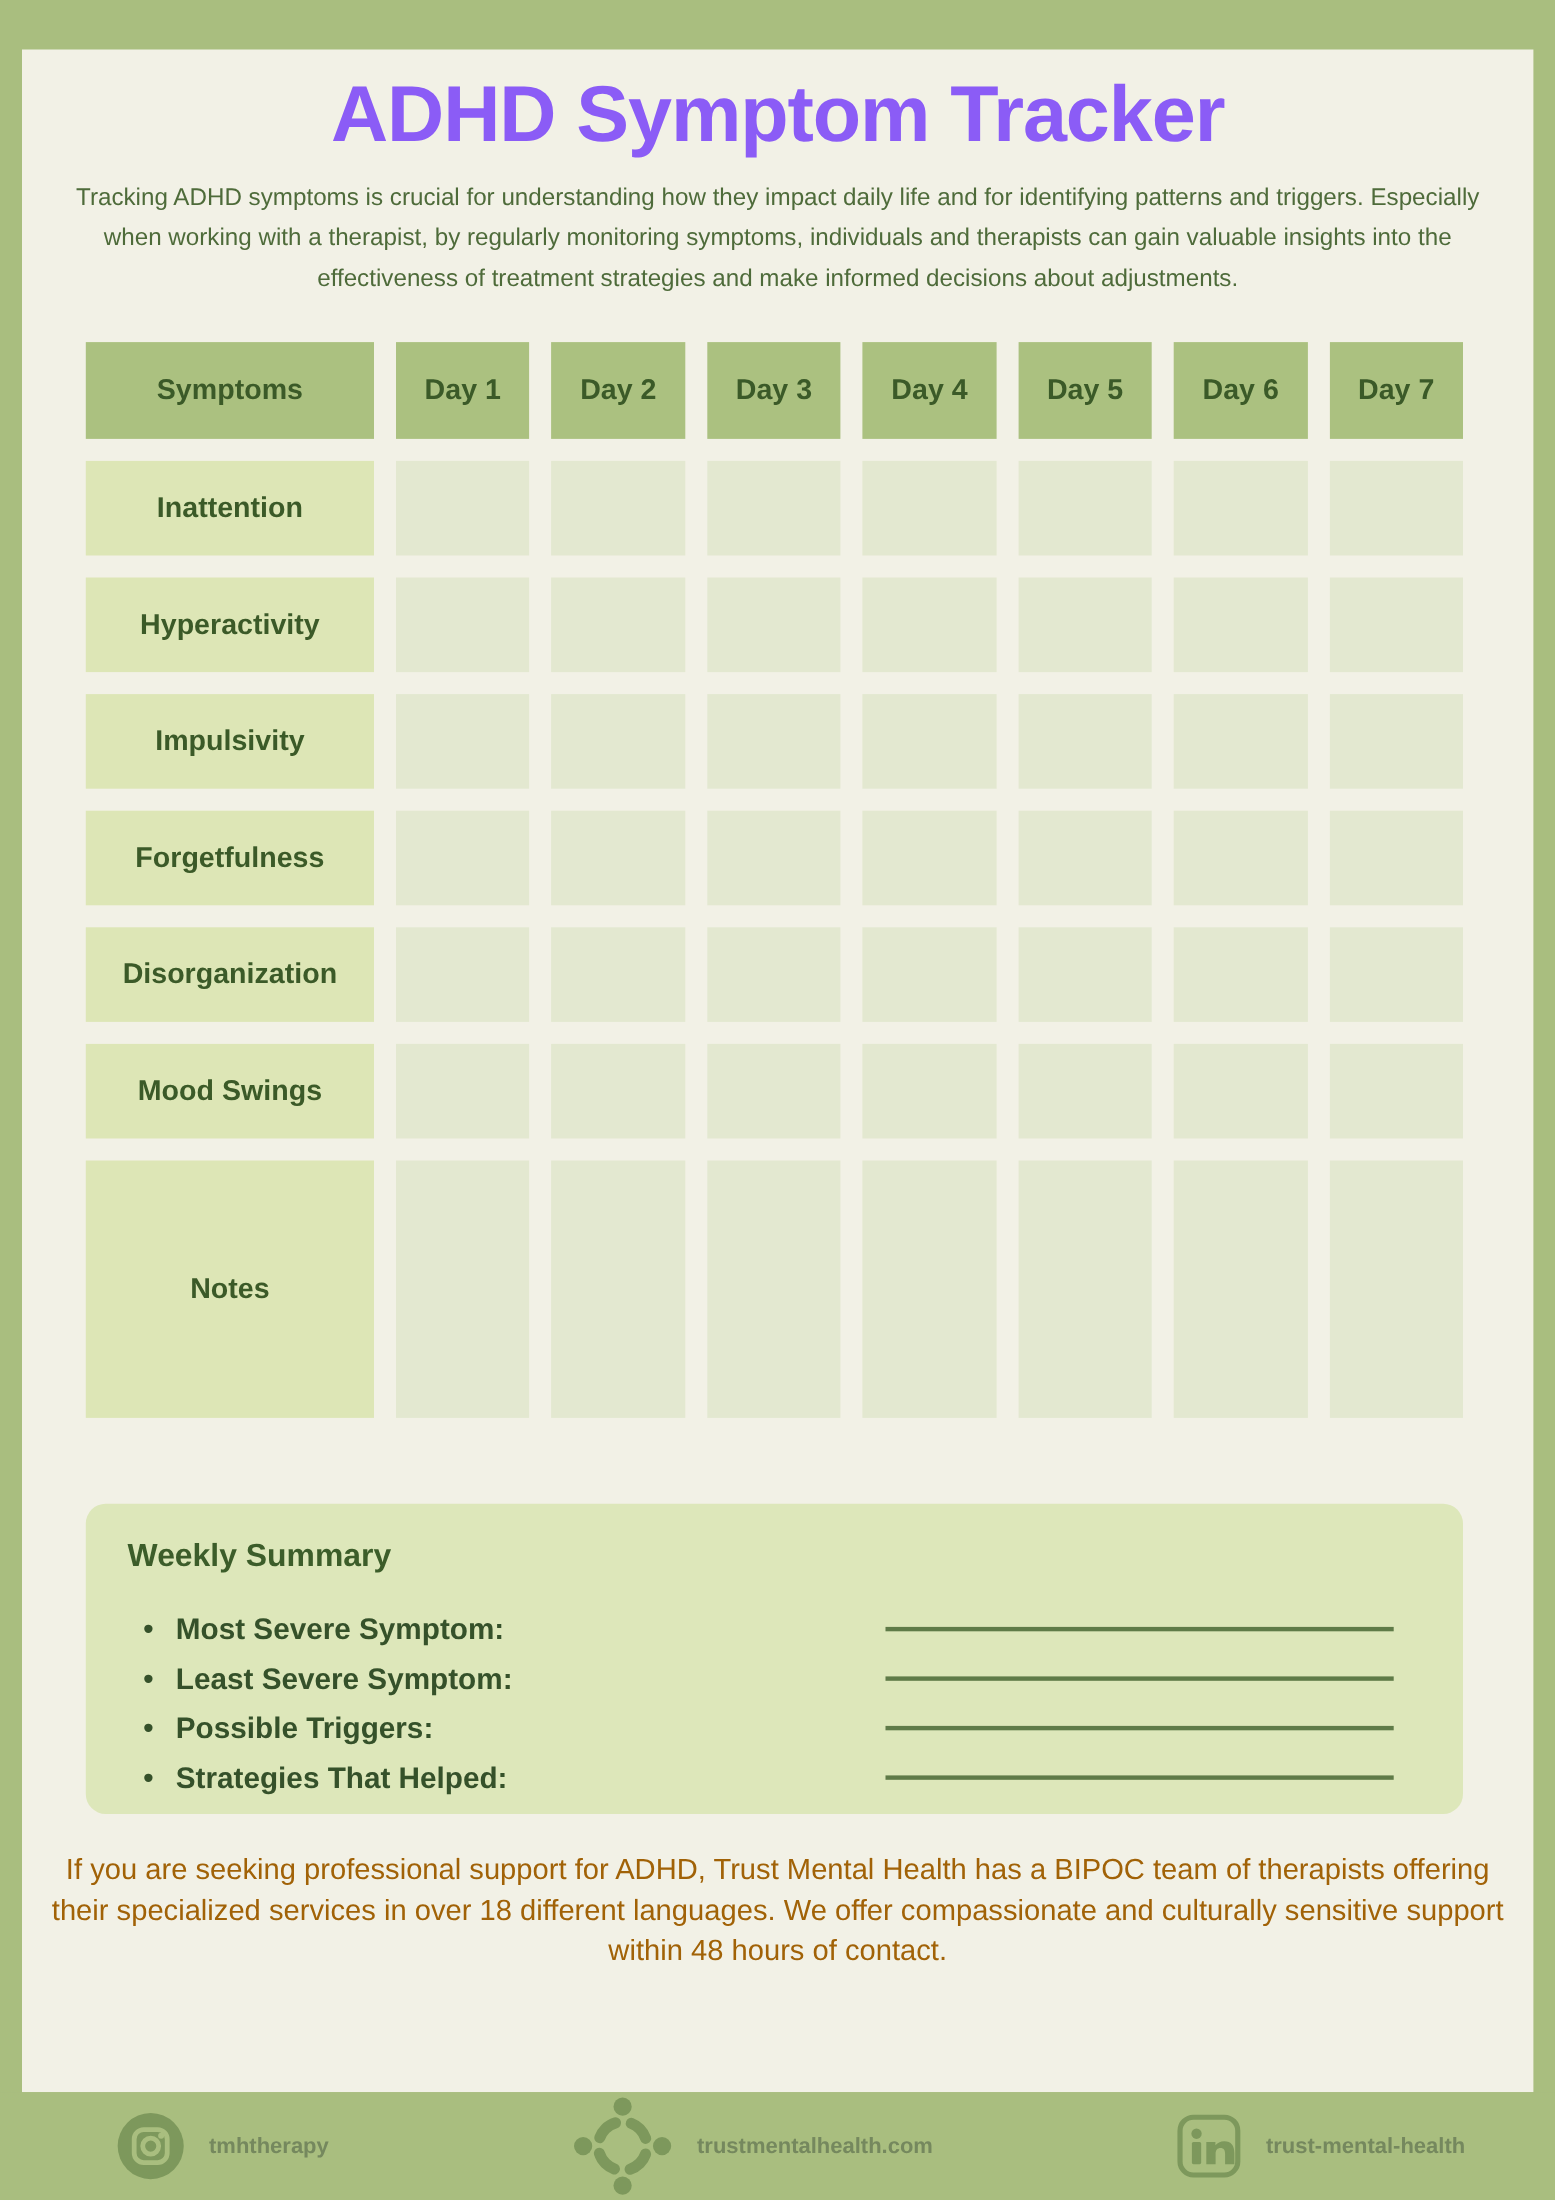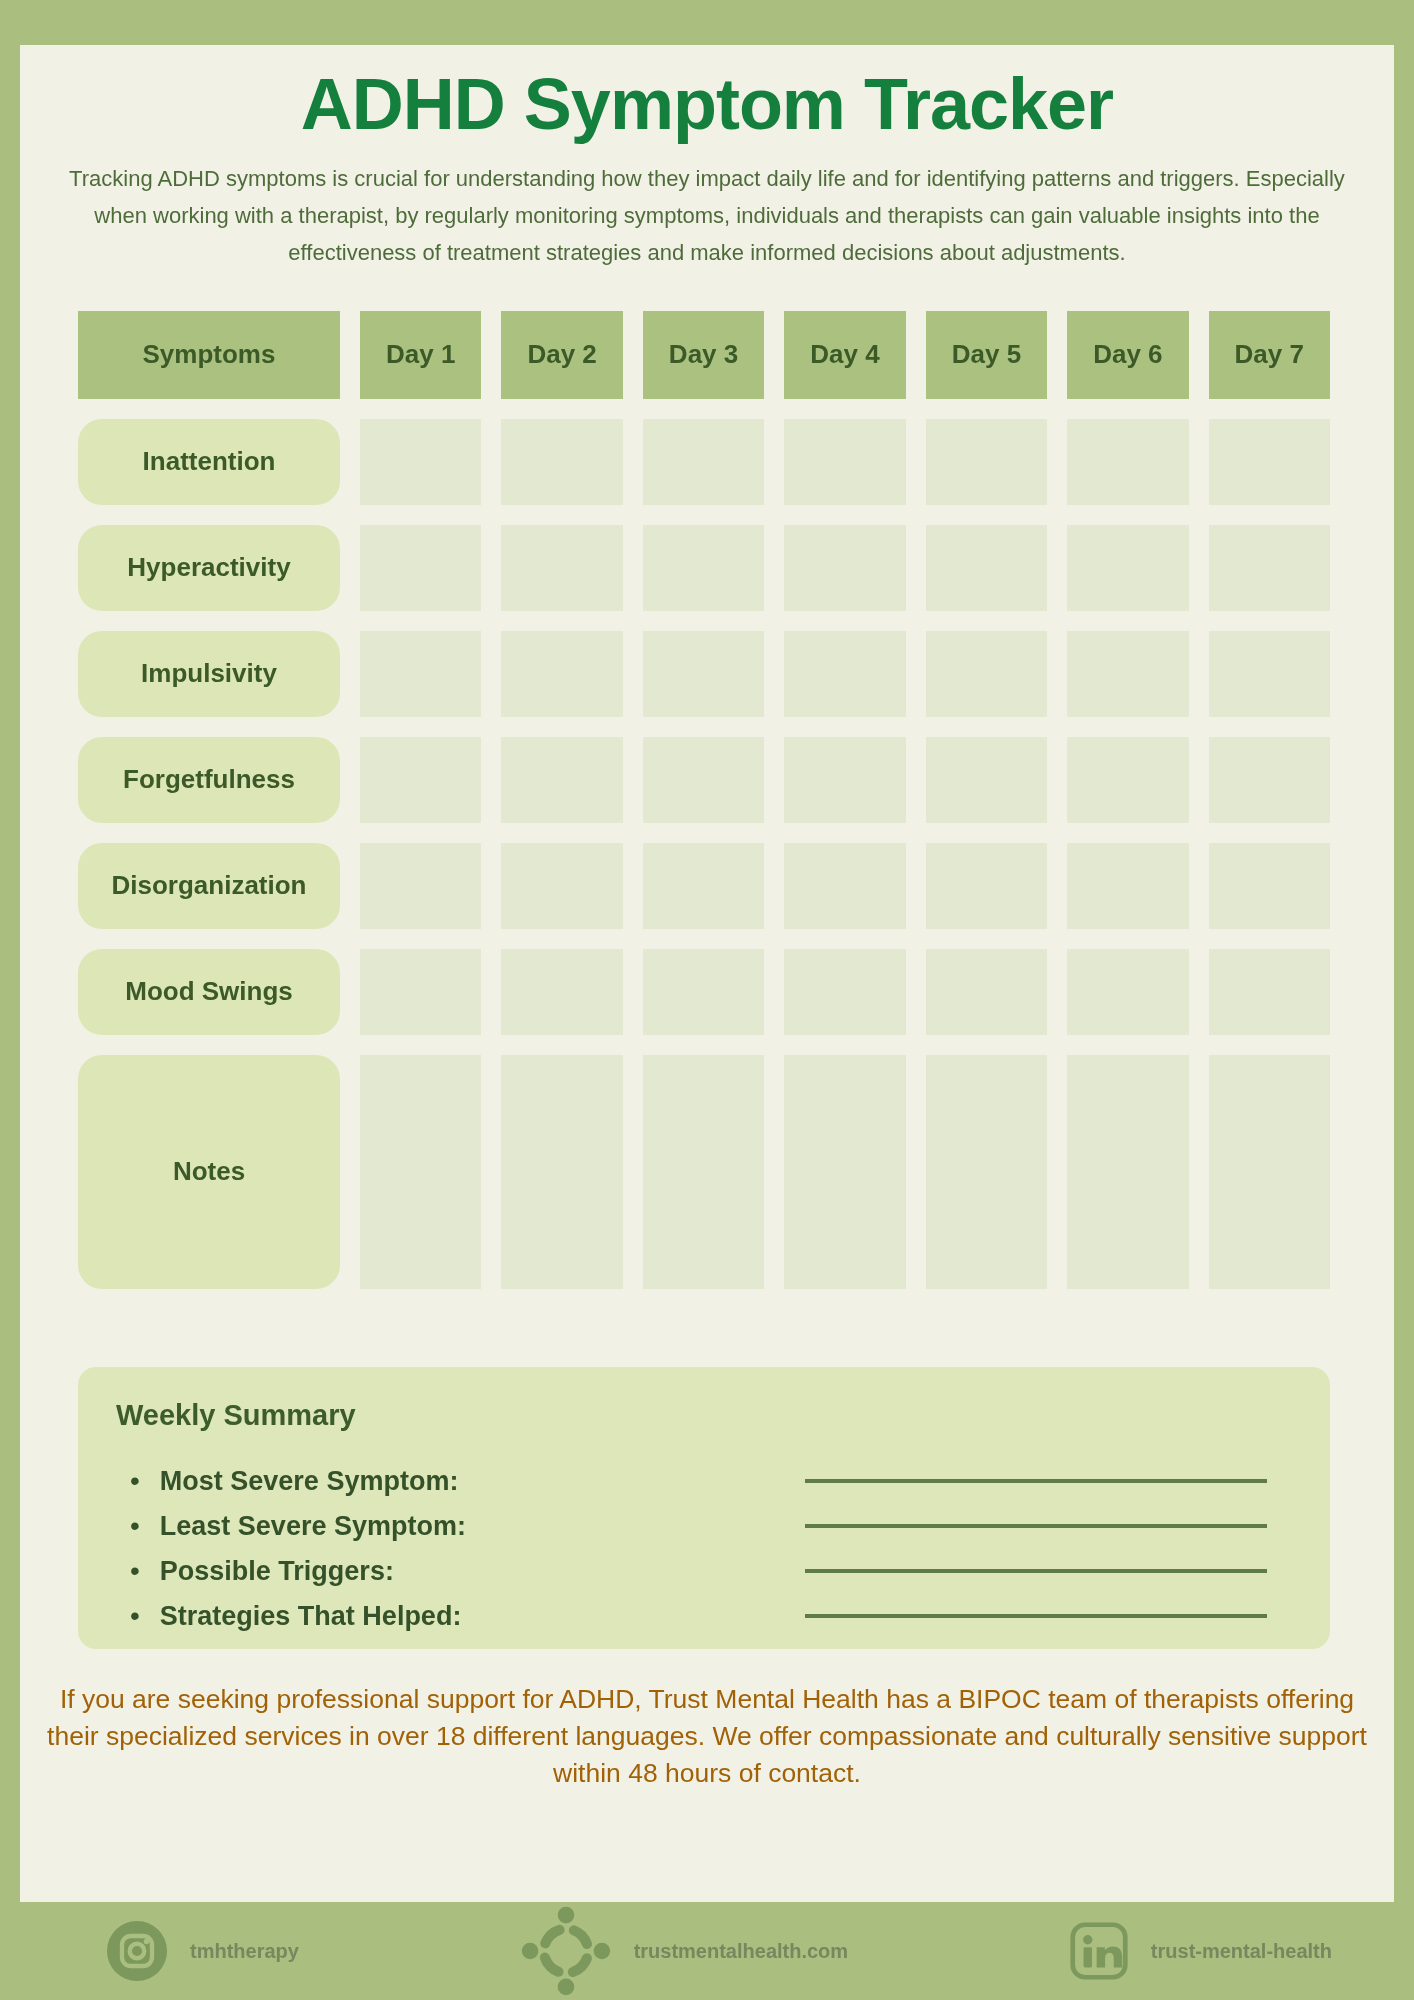--- a/index.html
+++ b/index.html
@@ -9,38 +9,38 @@
     font-family:"Liberation Sans", sans-serif;
     overflow:hidden;
   }
   .sheet{
     position:absolute;left:20px;top:45px;right:20px;bottom:98px;
     background:#f2f1e6;
   }
   .title{
     margin:18px 0 0 0;text-align:center;
     font-size:72px;font-weight:700;letter-spacing:-1px;
-    color:#15803d;line-height:1.15;
+    color:#8b5cf6;line-height:1.15;
   }
   .intro{
     margin:14px auto 0 auto;width:1310px;text-align:center;
     font-size:22px;line-height:37px;color:#4e6b3a;
   }
   .instructions{
     margin:20px auto 0 auto;width:1310px;text-align:center;
     font-size:27.5px;line-height:38px;font-weight:700;color:#3f5f2c;
   }
   .table{
     margin:40px 0 0 58px;width:1252px;
     display:grid;grid-template-columns:262px repeat(7,1fr);
     column-gap:20px;row-gap:20px;
   }
   .cell{display:flex;align-items:center;justify-content:center;text-align:center;}
   .hdr{background:#abc180;height:88px;font-size:26px;font-weight:700;color:#3b5a28;}
-  .lbl{background:#dde6b6;height:86px;font-size:26px;font-weight:700;color:#3b5a28;border-radius:24px;}
+  .lbl{background:#dde6b6;height:86px;font-size:26px;font-weight:700;color:#3b5a28;}
   .blank{background:#e3e8d0;height:86px;}
   .tall{height:234px;}
   .summary{
     margin:78px 0 0 58px;width:1252px;height:282px;box-sizing:border-box;
     background:#dde7ba;border-radius:18px;padding:32px 0 0 38px;
   }
   .summary-heading{font-size:29px;font-weight:700;color:#3c5d2a;margin:0;}
   .summary-list{margin:34px 0 0 14px;}
   .summary-item{display:flex;align-items:center;margin-bottom:15px;}
   .bullet-dot{font-size:28px;color:#35512a;margin-right:20px;line-height:30px;}

